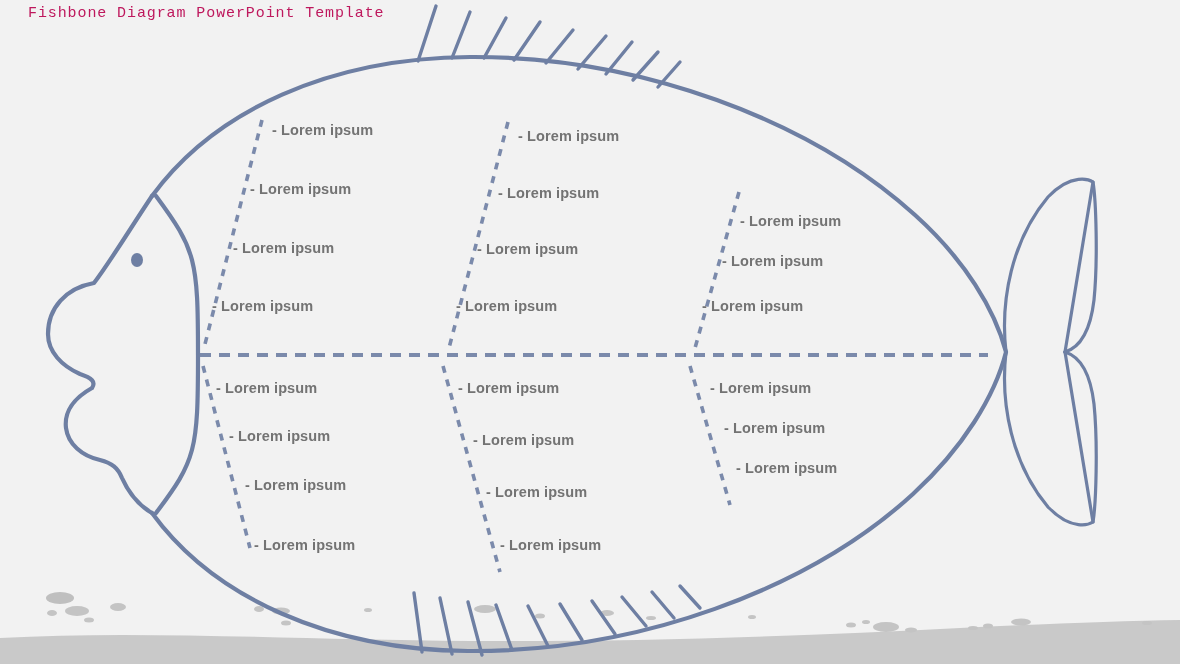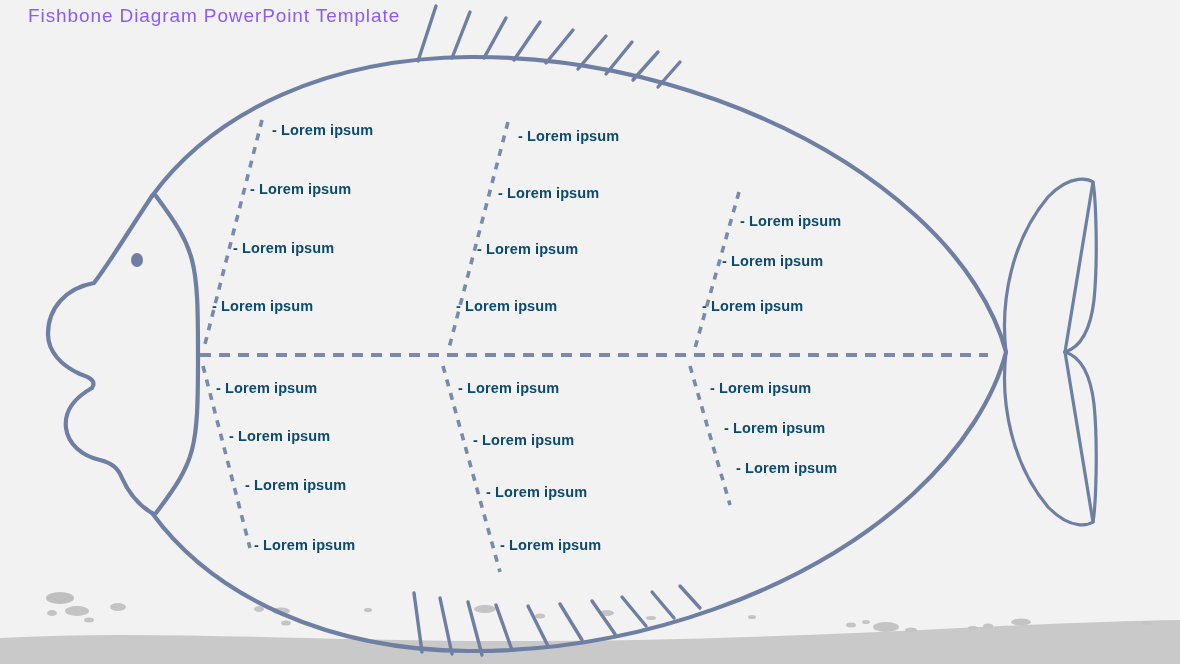--- a/index.html
+++ b/index.html
@@ -19,33 +19,33 @@
     position: absolute;
     left: 0;
     top: 0;
     width: 1180px;
     height: 664px;
   }
   .page-title {
     position: absolute;
     left: 28px;
     top: 5px;
-    font-family: Liberation Sans, sans-serif;
-    font-size: 19px;
+    font-family: Liberation Mono, monospace;
+    font-size: 15px;
     letter-spacing: 0.9px;
-    color: #8b5cf6;
+    color: #be185d;
     white-space: nowrap;
     z-index: 5;
   }
   .bone-label {
     position: absolute;
     font-family: "Liberation Sans", sans-serif;
     font-size: 14.5px;
     font-weight: bold;
-    color: #0c4a6e;
+    color: #737373;
     white-space: nowrap;
     z-index: 4;
     letter-spacing: 0.1px;
   }
 </style>
 </head>
 <body>
 
 <div id="stage">
 

